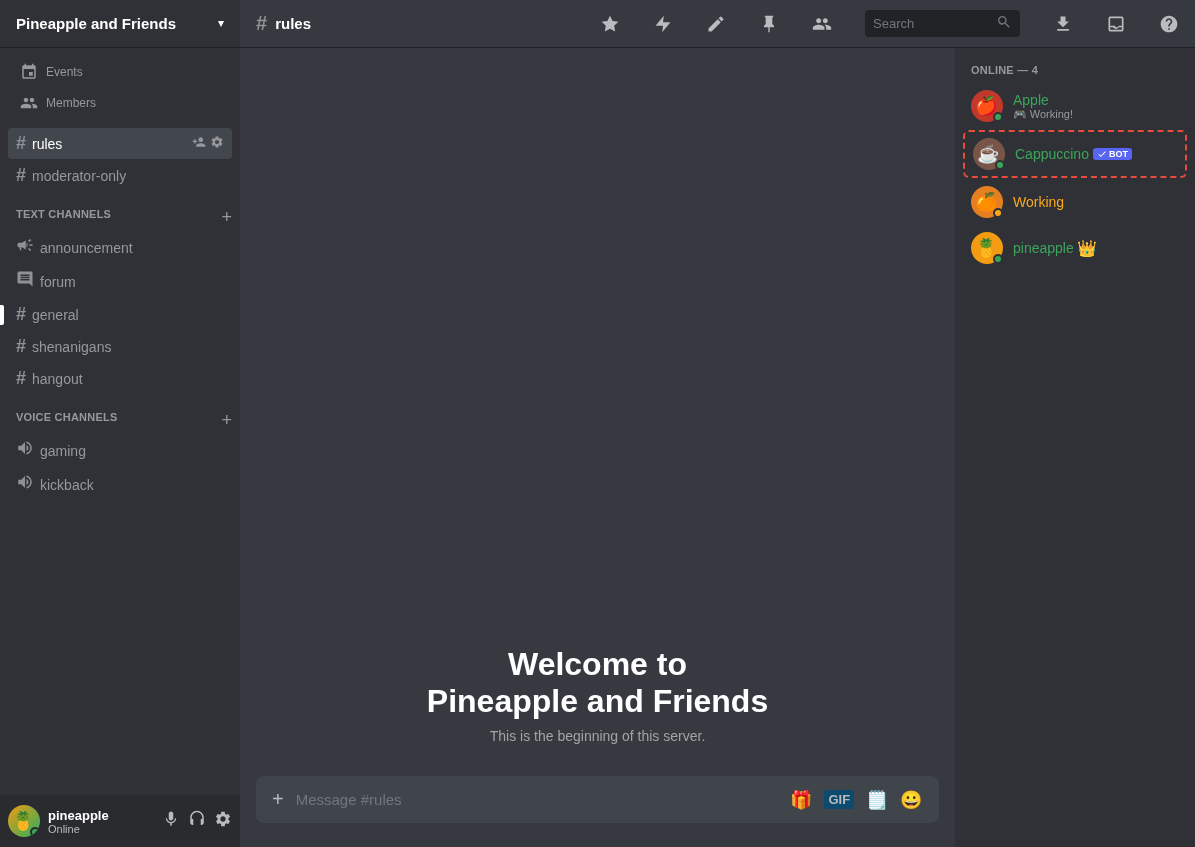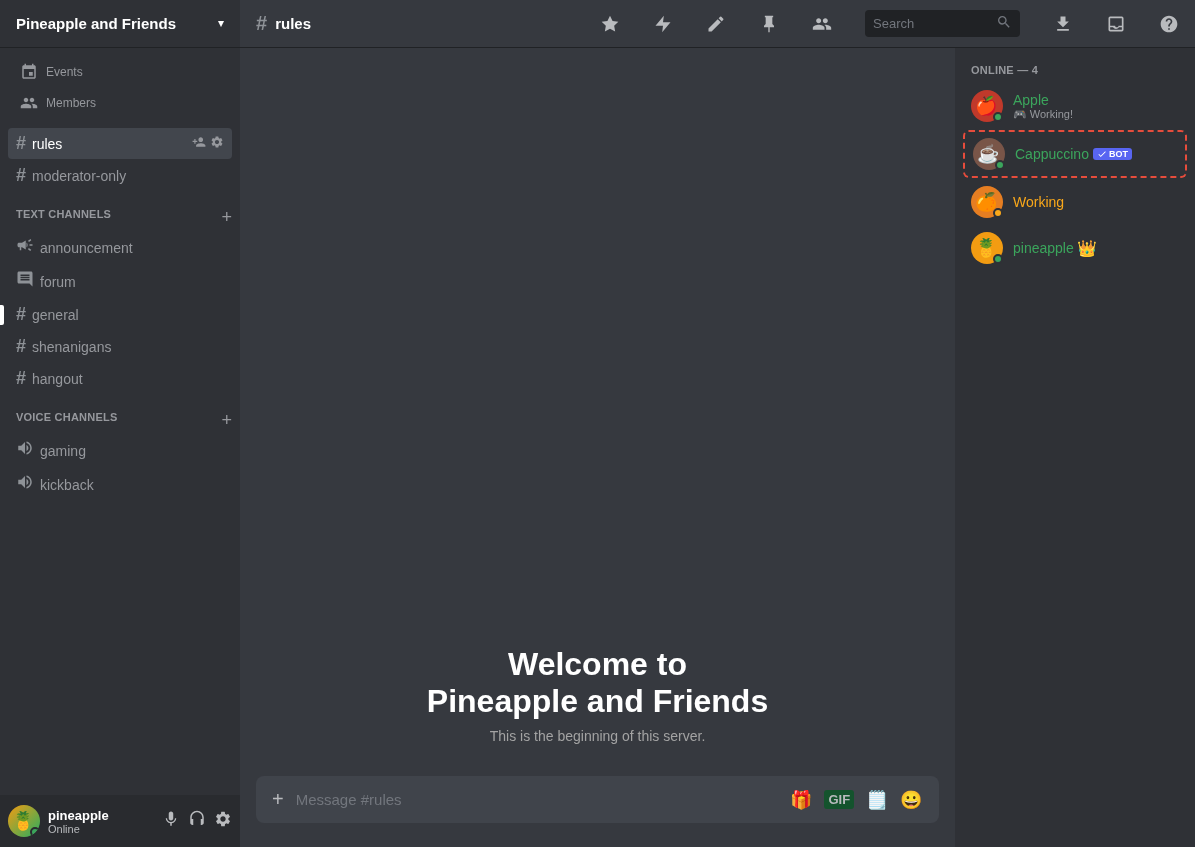--- a/index.html
+++ b/index.html
@@ -301,21 +301,21 @@
         <div class="welcome-subtitle">This is the beginning of this server.</div>
       </div>
     </div>
 
     <div class="message-input-area">
       <div class="message-input-container">
         <span class="message-input-add">+</span>
         <input class="message-input" type="text" placeholder="Message #rules" style="">
         <div class="message-input-icons">
           <span class="message-input-icon">🎁</span>
-          <span class="message-input-icon" style="font-size:13px;font-weight:700;color:#b9bbbe;background:#14532d;padding:2px 4px;border-radius:3px;">GIF</span>
+          <span class="message-input-icon" style="font-size:13px;font-weight:700;color:#b9bbbe;background:#0c4a6e;padding:2px 4px;border-radius:3px;">GIF</span>
           <span class="message-input-icon">🗒️</span>
           <span class="message-input-icon">😀</span>
         </div>
       </div>
     </div>
   </div>
 
   <div class="members-panel">
     <div class="members-section-header">ONLINE — 4</div>
 

